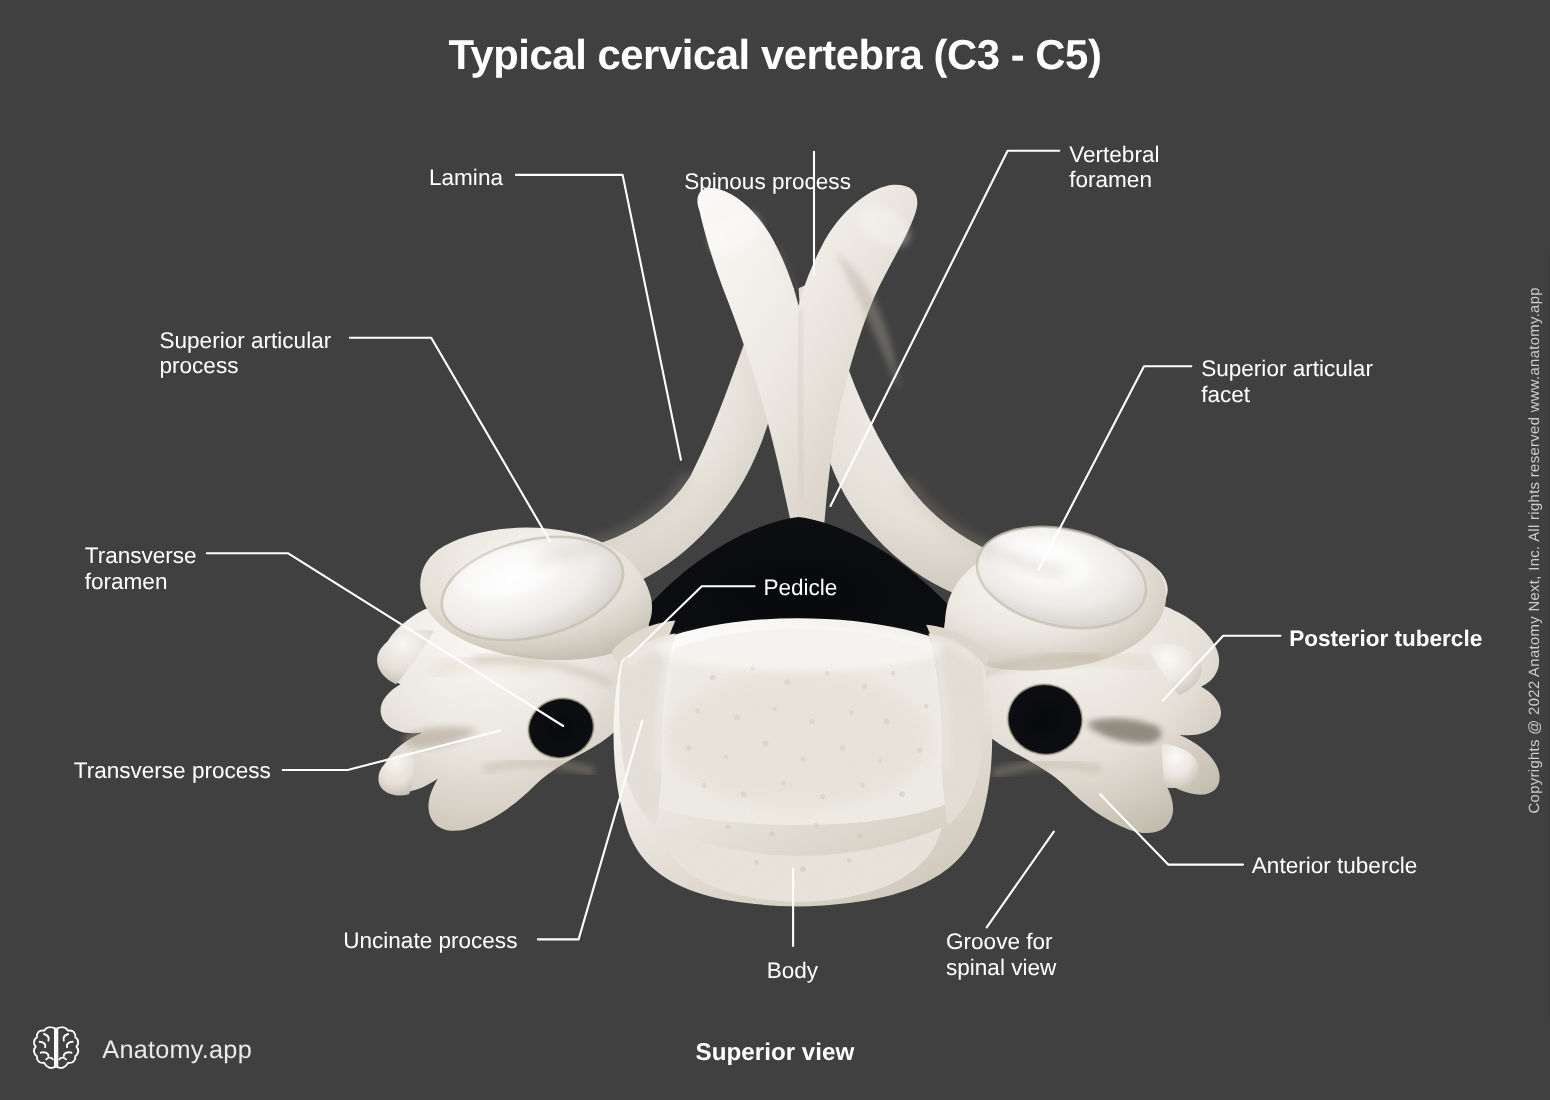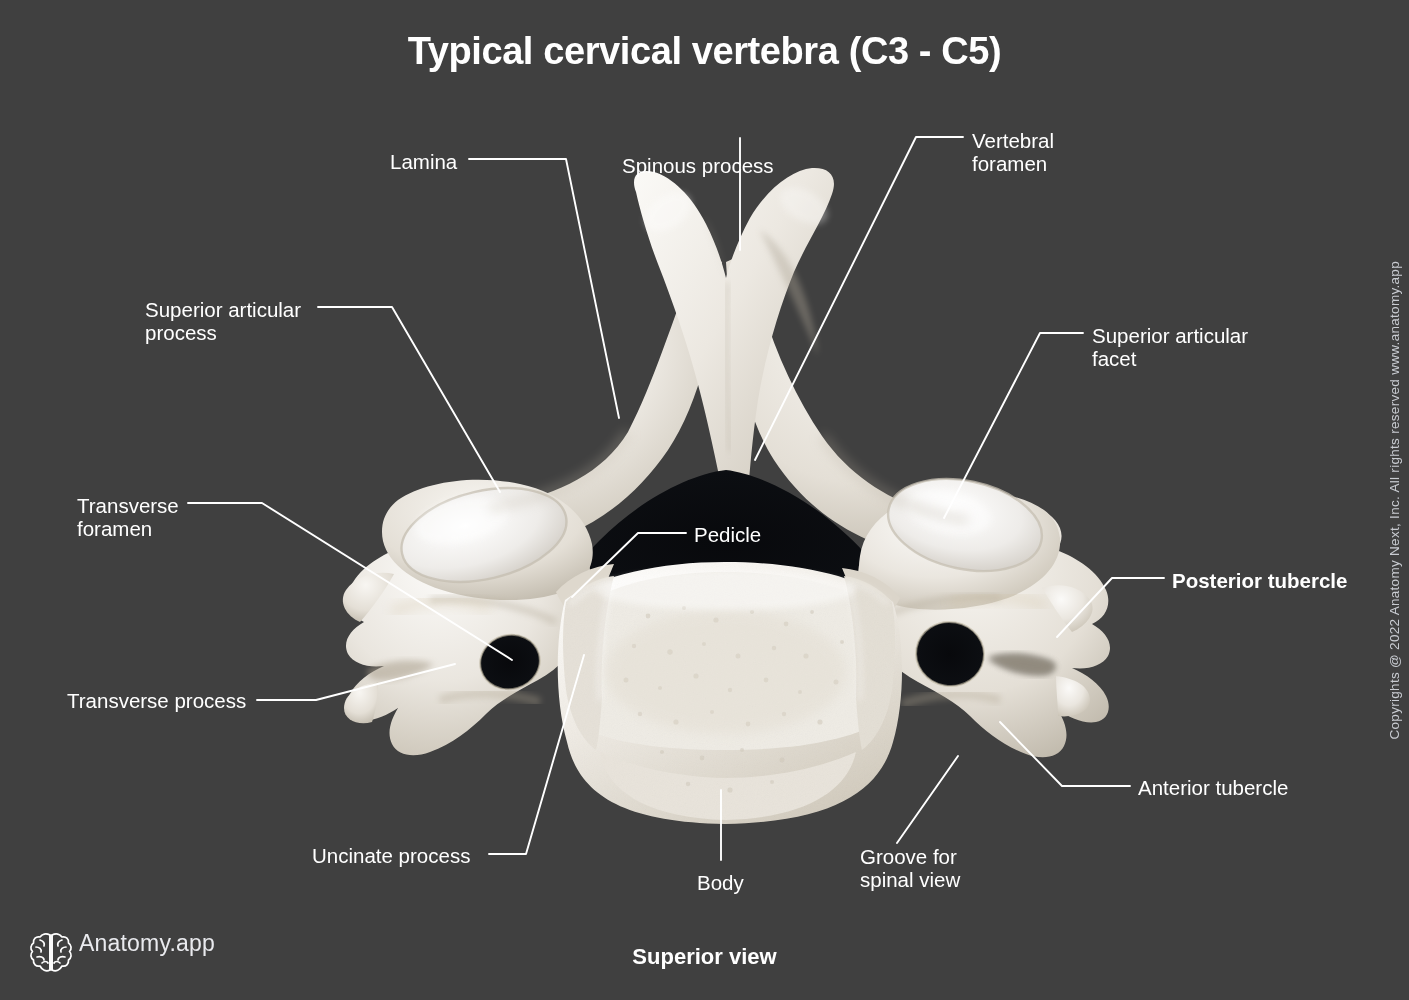--- a/index.html
+++ b/index.html
@@ -25,21 +25,21 @@
   }
 
   
   #view-caption {
     position:absolute; top:944px; left:0; width:1409px;
     text-align:center;
     font-size:22px; font-weight:bold; color:#ffffff;
   }
 
   
-  #logo { position:absolute; left:28px; top:930px; display:flex; align-items:flex-start; gap:5px; }
+  #logo { position:absolute; left:28px; top:930px; display:flex; align-items:center; gap:19px; }
   #logo-text { font-size:23px; color:#e9eaee; letter-spacing:0.2px; }
 
   
   #copyright {
     position:absolute; right:2px; top:0; height:1000px;
     width:26px;
     display:flex; align-items:center; justify-content:center;
   }
   #copyright span {
     white-space:nowrap;

